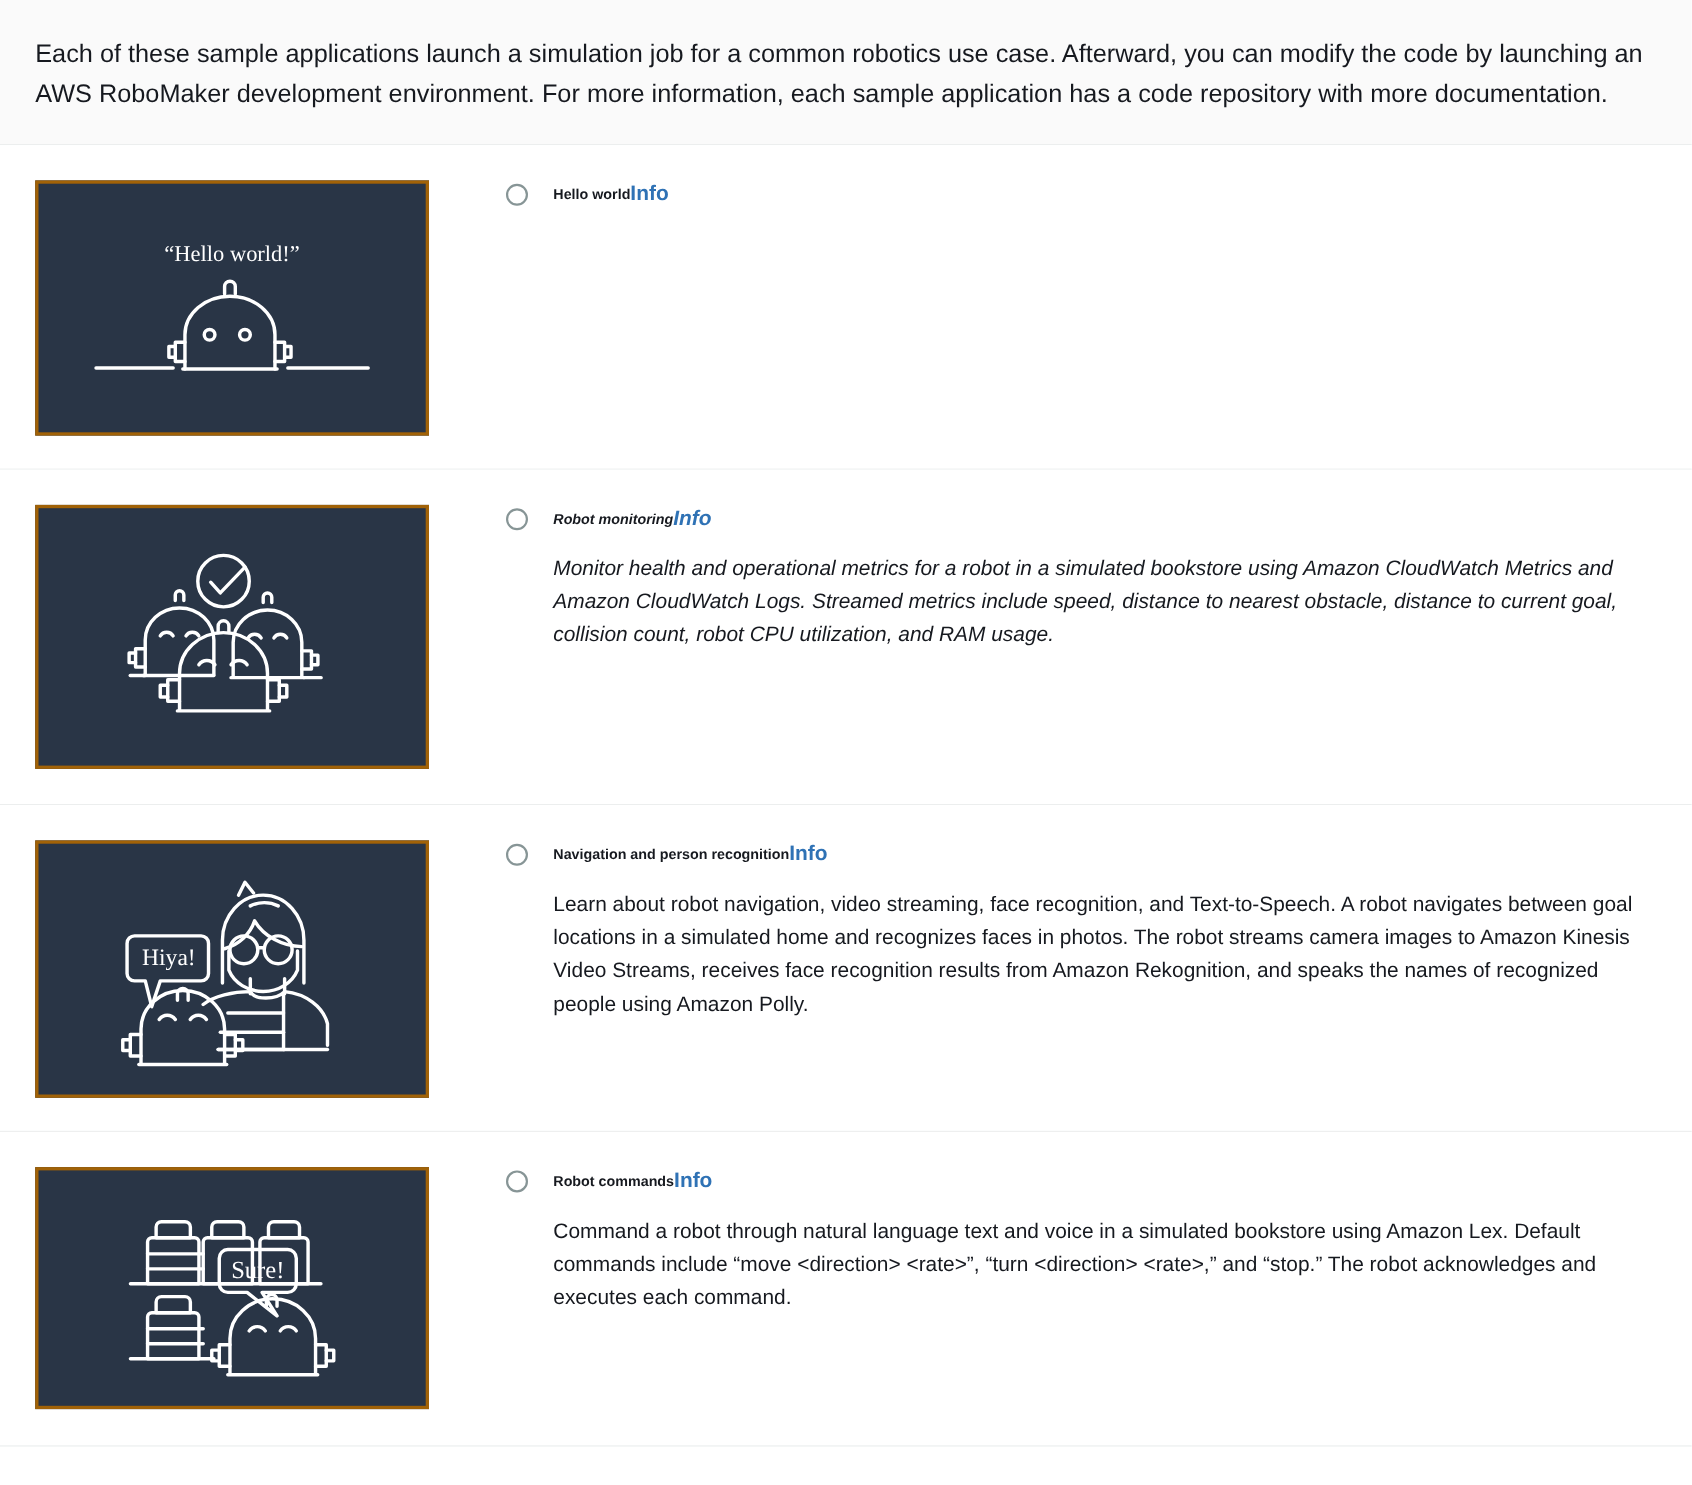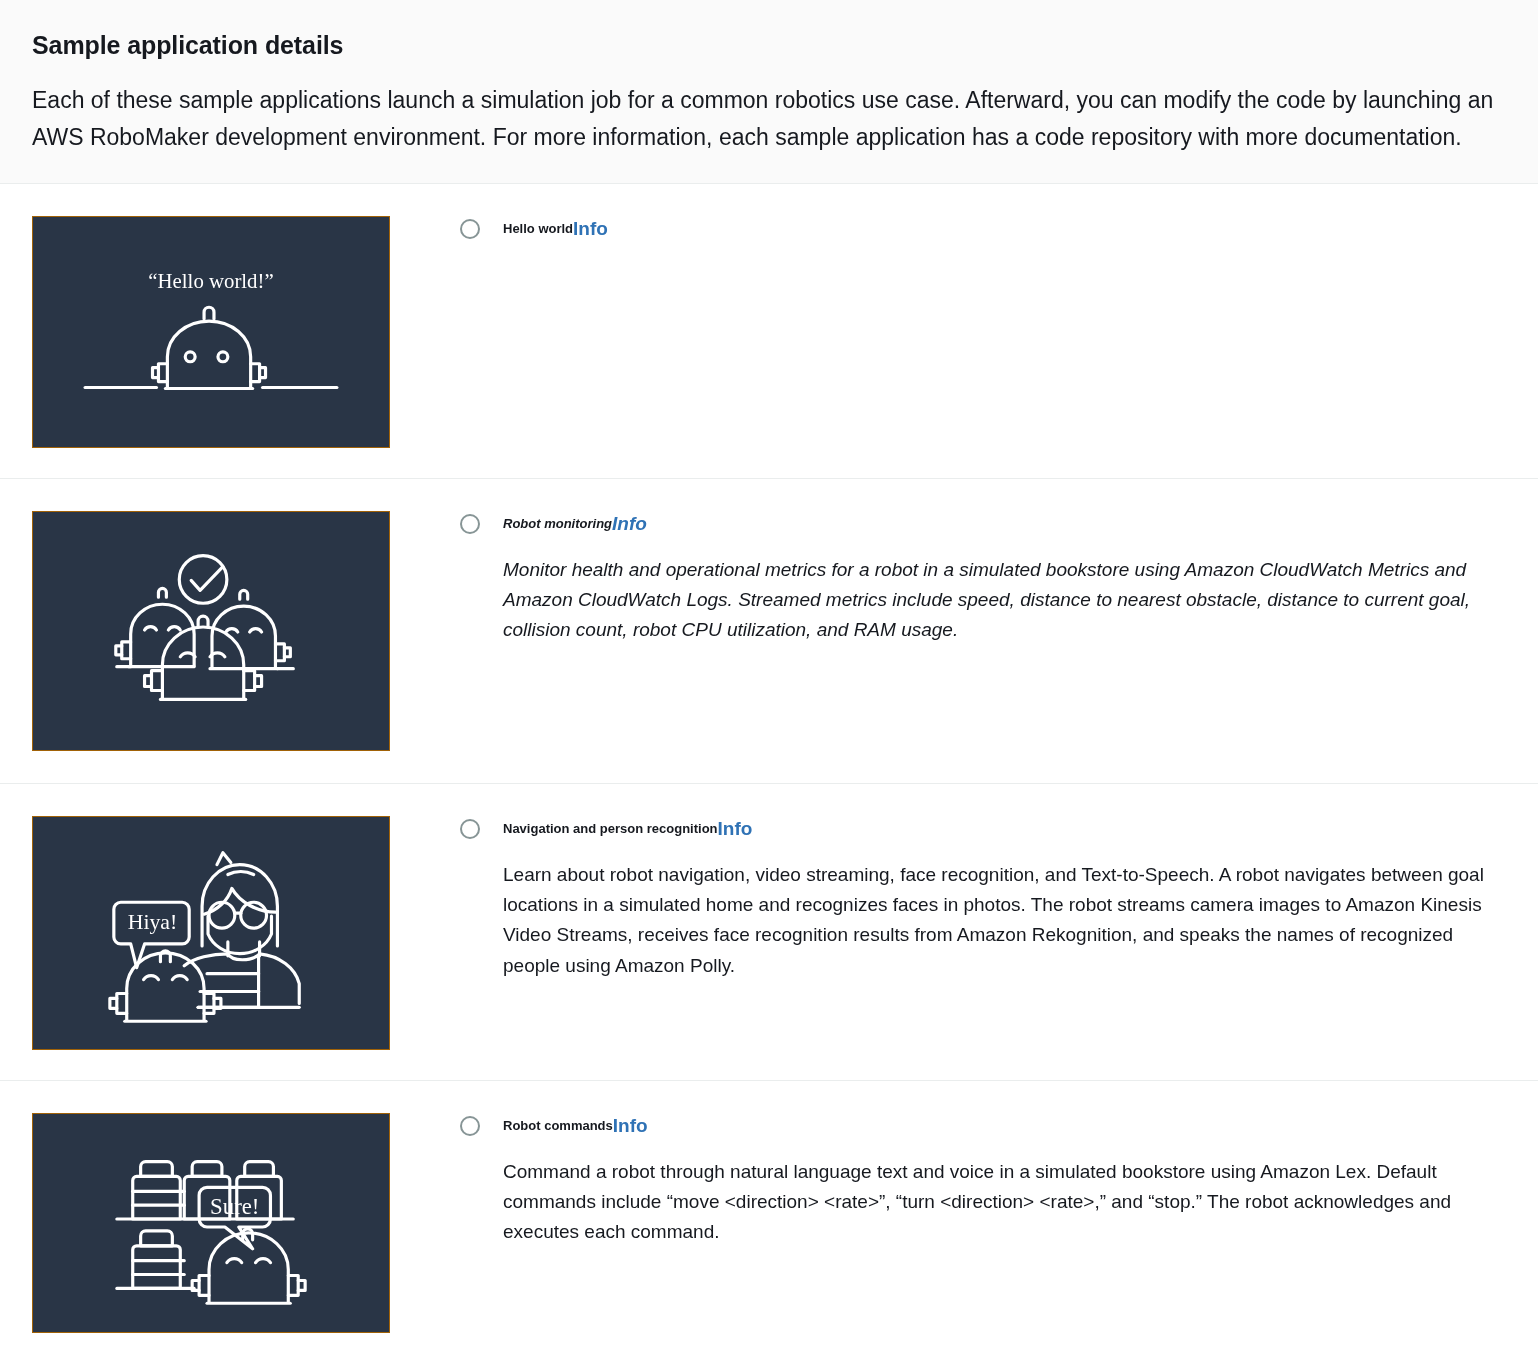--- a/index.html
+++ b/index.html
@@ -52,21 +52,21 @@
     border-bottom: 1px solid #eaeded;
     background: #ffffff;
   }
   .app-row:last-child { border-bottom: 1px solid #eaeded; }
 
   .thumb {
     flex: 0 0 358px;
     width: 358px;
     height: 232px;
     background: #293546;
-    border: 1px solid #a16207;
+    border: 3px solid #a16207;
     position: relative;
     overflow: hidden;
   }
   .thumb svg { display: block; width: 100%; height: 100%; }
 
   .app-body {
     flex: 1 1 auto;
     padding-left: 70px;
     padding-top: 2px;
     min-width: 0;
@@ -120,21 +120,20 @@
   .row-2 { padding-top: 32px; padding-bottom: 32px; font-style: italic; }
   .row-3 { padding-top: 32px; padding-bottom: 30px; }
   .row-4 { padding-top: 32px; padding-bottom: 33px; }
 </style>
 </head>
 <body>
 
 <div class="panel">
 
   <div class="panel-header">
-    <h1 class="panel-title">Sample application details</h1>
     <p class="panel-desc">Each of these sample applications launch a simulation job for a common robotics use case. Afterward, you can modify the code by launching an AWS RoboMaker development environment. For more information, each sample application has a code repository with more documentation.</p>
   </div>
 
   <div class="app-row row-1">
     <div class="thumb">
       <svg viewBox="0 0 358 232" xmlns="http://www.w3.org/2000/svg">
         <text x="179" y="72" fill="#ffffff" font-family="'Liberation Serif', serif" font-size="21" text-anchor="middle">“Hello  world!”</text>
         <g fill="none" stroke="#ffffff" stroke-width="3.2" stroke-linecap="round" stroke-linejoin="round">
 
           <path d="M172 103 v-7 a5 5 0 0 1 10 0 v7"></path>

